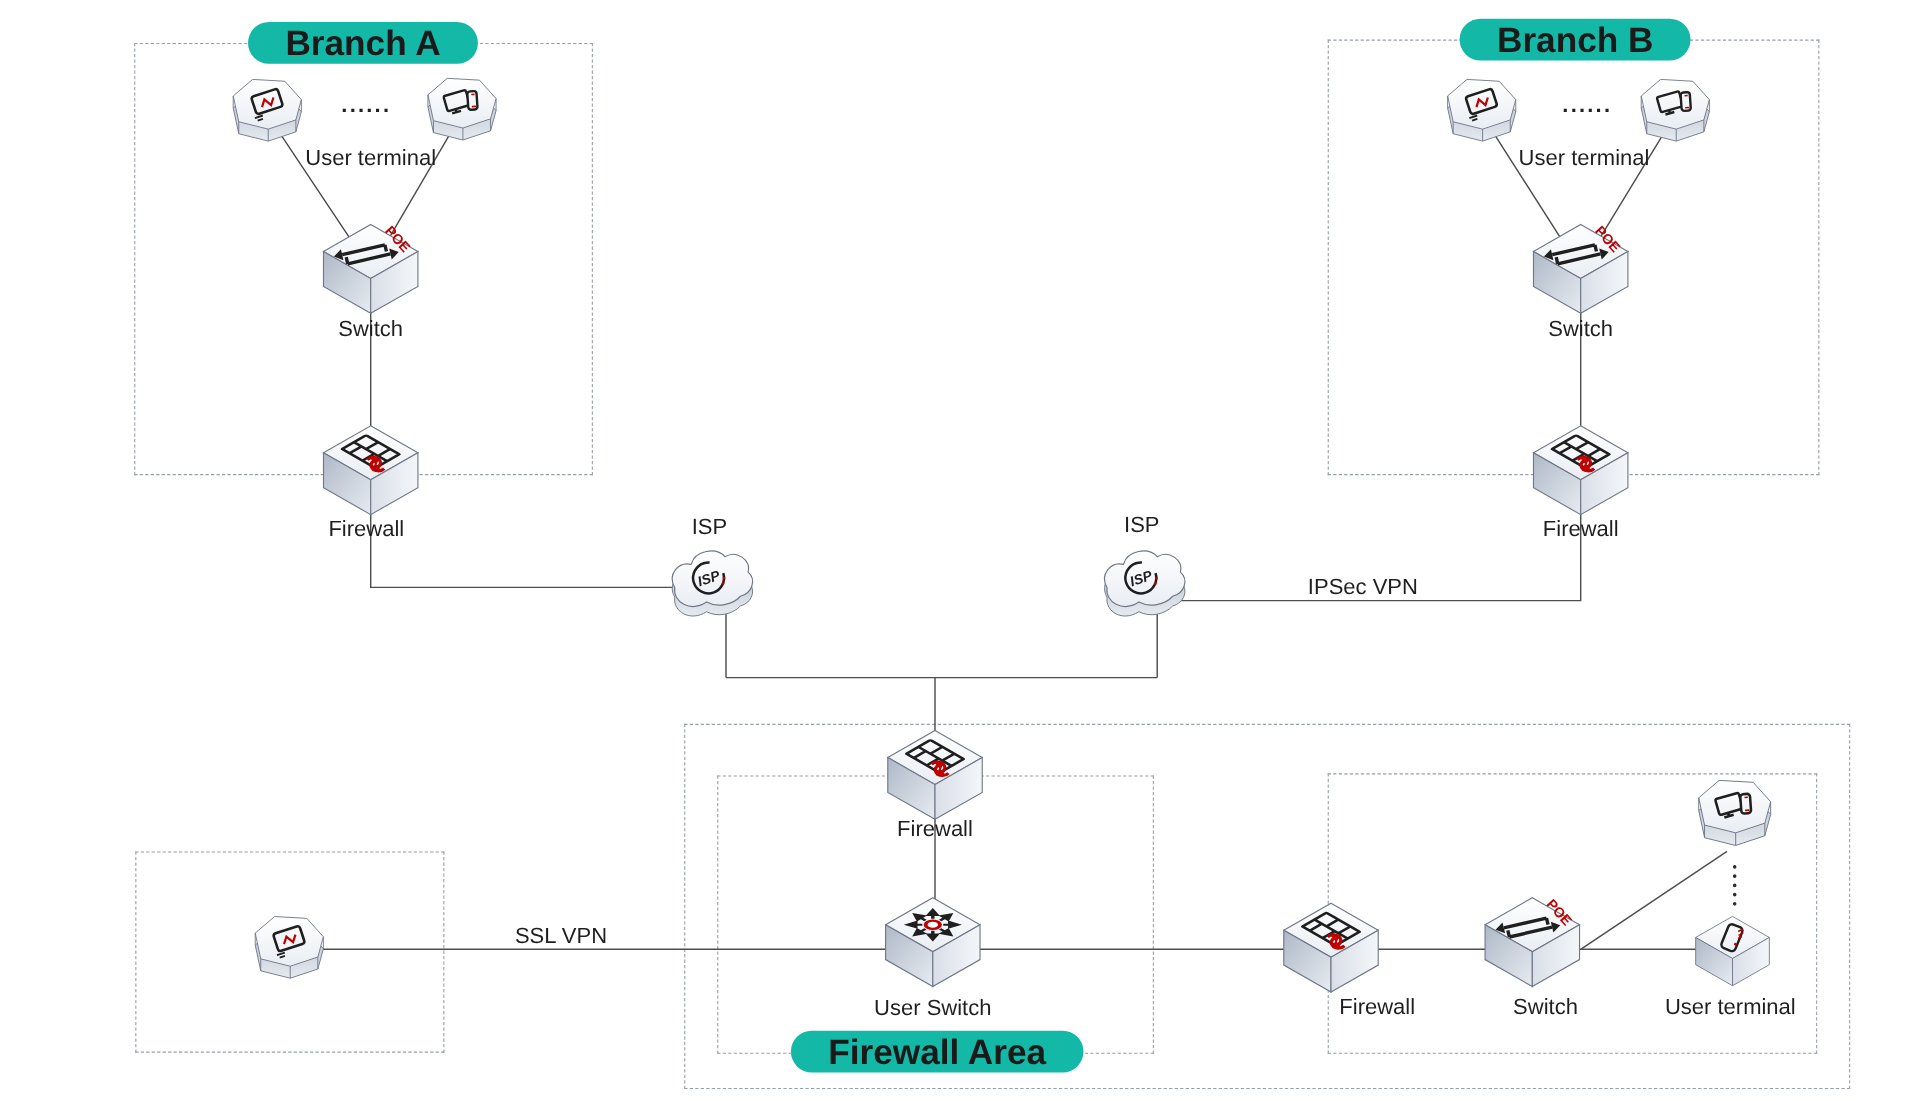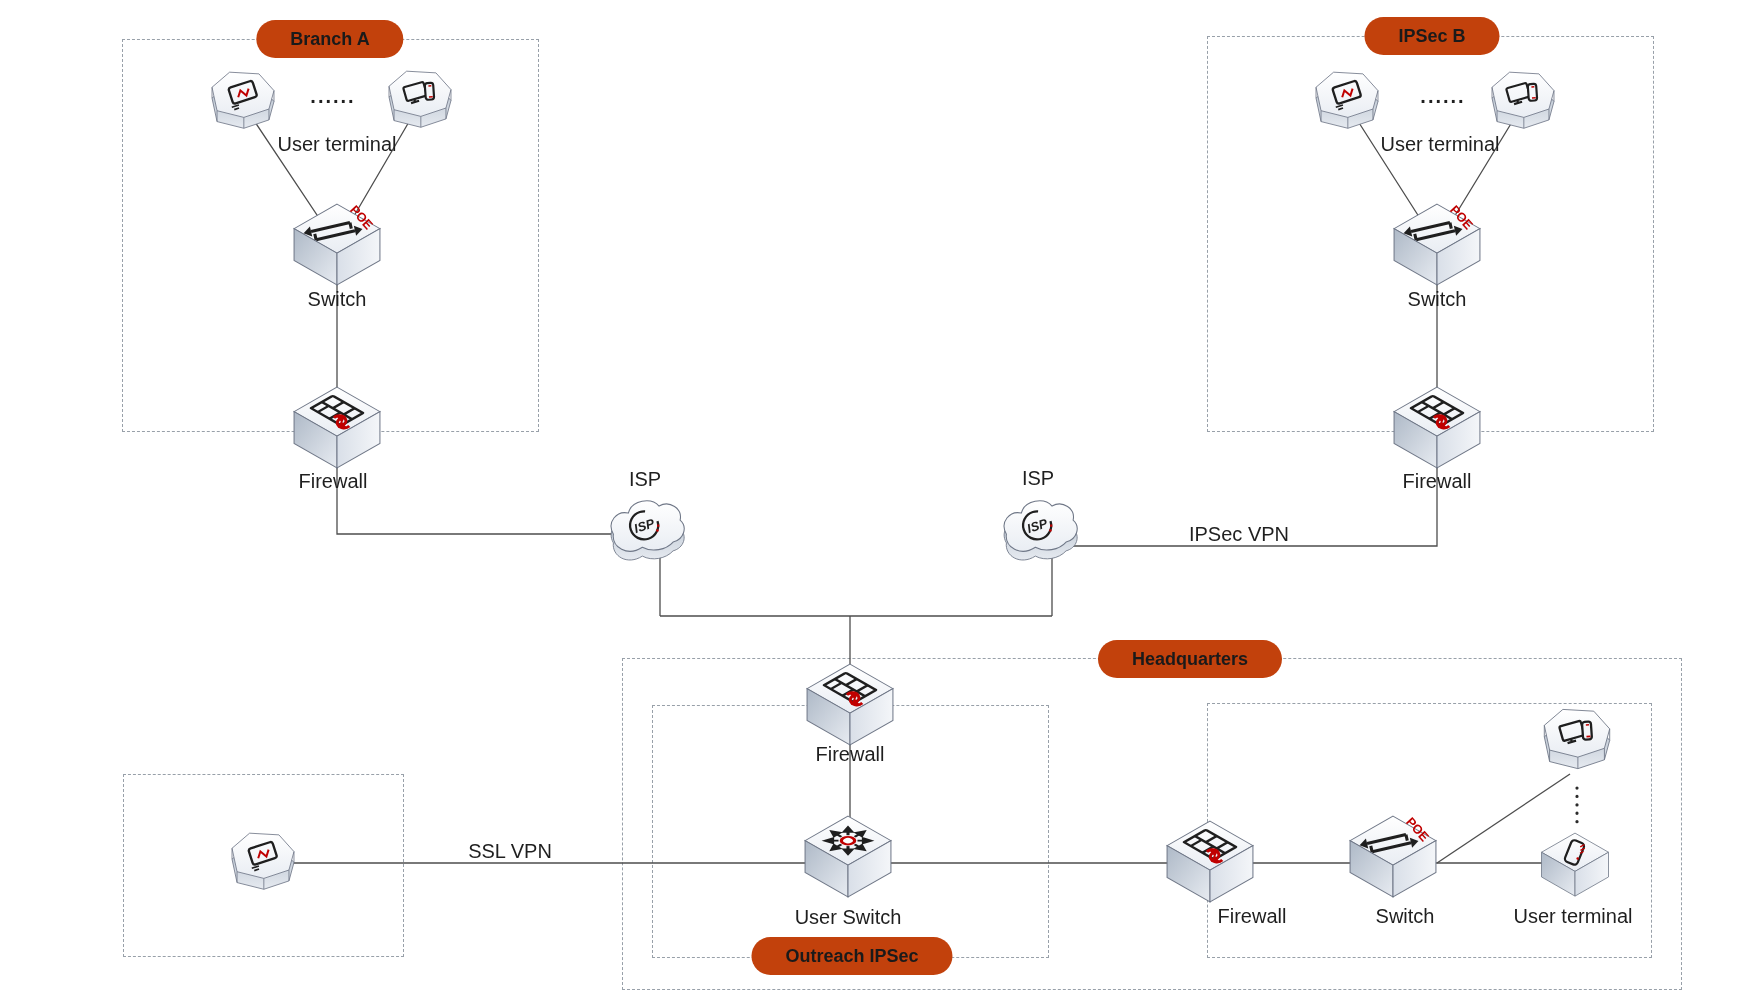--- a/index.html
+++ b/index.html
@@ -13,22 +13,22 @@
   .lbl{
     position:absolute;transform:translate(-50%,-50%);
     font-size:20px;color:#1f1f1f;white-space:nowrap;line-height:24px;text-align:center;
   }
   .dots{
     position:absolute;transform:translate(-50%,-50%);
     font-size:20px;font-weight:bold;letter-spacing:2px;color:#1f1f1f;white-space:nowrap;
   }
   .pill{
     position:absolute;transform:translate(-50%,-50%);
-    background:#c2410c;border-radius:20px;height:38px;line-height:38px;
-    padding:0 34px;font-size:18px;font-weight:bold;color:#1a1a1a;white-space:nowrap;text-align:right;
+    background:#14b8a6;border-radius:20px;height:38px;line-height:38px;
+    padding:0 34px;font-size:32px;font-weight:bold;color:#1a1a1a;white-space:nowrap;text-align:right;
   }
 </style>
 </head>
 <body>
 
 <div class="canvas">
 
   <svg width="0" height="0" style="position:absolute" aria-hidden="true">
     <defs>
       <linearGradient id="gTop" x1="0" y1="0" x2="0" y2="1">
@@ -257,17 +257,16 @@
   <div class="lbl" style="left:848px;top:917px">User Switch</div>
 
   <div class="lbl" style="left:1252px;top:916px">Firewall</div>
   <div class="lbl" style="left:1405px;top:916px">Switch</div>
   <div class="lbl" style="left:1573px;top:916px">User terminal</div>
 
   <div class="lbl" style="left:510px;top:851px">SSL VPN</div>
   <div class="lbl" style="left:1239px;top:534px">IPSec VPN</div>
 
   <div class="pill" style="left:330px;top:39px">Branch A</div>
-  <div class="pill" style="left:1432px;top:36px">IPSec B</div>
-  <div class="pill" style="left:1190px;top:659px">Headquarters</div>
-  <div class="pill" style="left:852px;top:956px">Outreach IPSec</div>
+  <div class="pill" style="left:1432px;top:36px">Branch B</div>
+  <div class="pill" style="left:852px;top:956px">Firewall Area</div>
 
 </div>
 
 </body></html>

